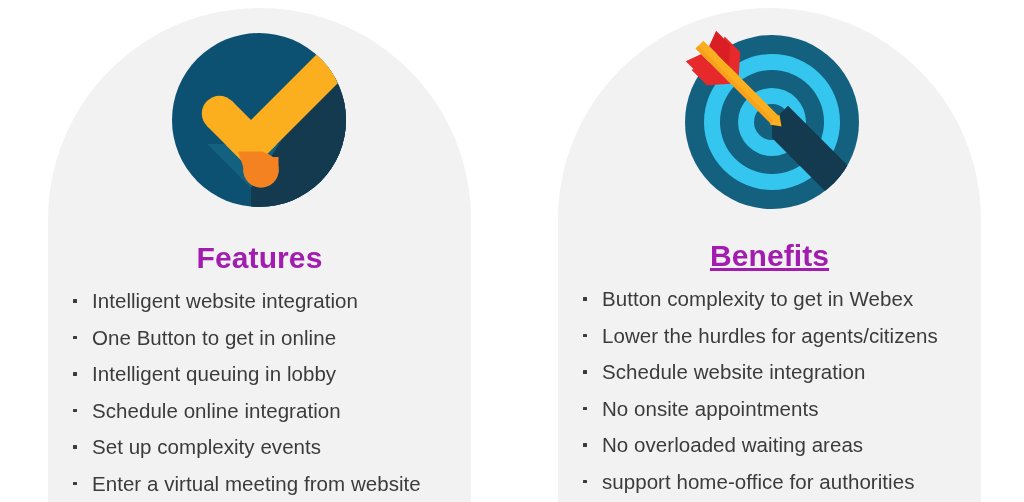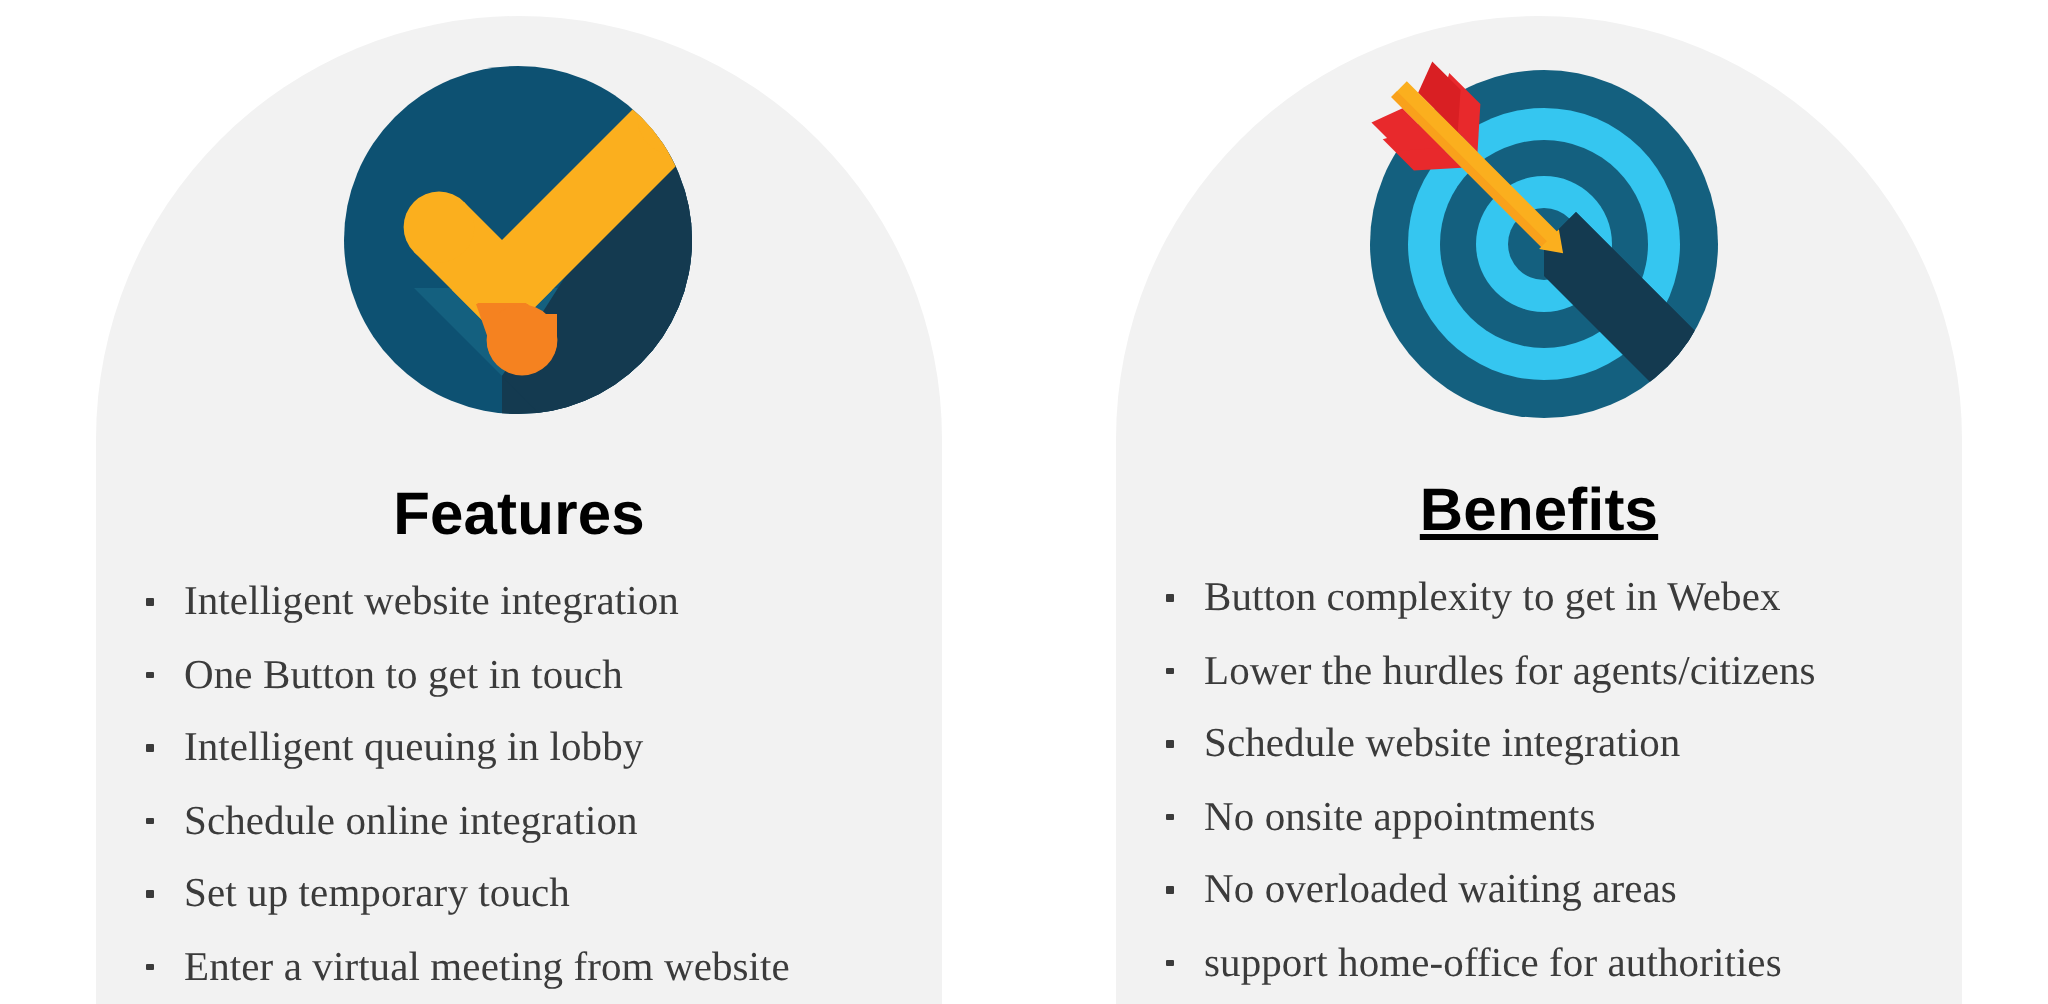--- a/index.html
+++ b/index.html
@@ -54,21 +54,21 @@
   .icon-wrap svg { display: block; width: 200px; height: 200px; }
 
   
   .heading {
     position: absolute;
     width: 423px;
     text-align: center;
     font-size: 30px;
     font-weight: 600;
     letter-spacing: 0.1px;
-    color: #000000;
+    color: #a21caf;
     line-height: 1;
   }
   .heading.left  { left: 48px;  top: 243px; }
   .heading.right { left: 558px; top: 241px; text-decoration: underline; }
 
   
   .bullets {
     position: absolute;
     margin: 0;
     padding: 0;
@@ -79,21 +79,20 @@
 
   .bullets li {
     position: relative;
     height: 36.6px;
     line-height: 30px;
     padding-left: 24px;
     font-size: 20.5px;
     color: #3b3b3b;
     white-space: nowrap;
     letter-spacing: 0.05px;
-    font-family: Liberation Serif, serif;
   }
   .bullets li .dot {
     position: absolute;
     left: 5px;
     top: 13px;
     width: 3.5px;
     height: 3.5px;
     background: #3b3b3b;
     border-radius: 0.5px;
   }
@@ -138,33 +137,33 @@
 
   <div class="heading left">Features</div>
 
   <ul class="bullets left">
     <li>
       <span class="dot"></span>
       <span>Intelligent website integration</span>
     </li>
     <li>
       <span class="dot"></span>
-      <span>One Button to get in touch</span>
+      <span>One Button to get in online</span>
     </li>
     <li>
       <span class="dot"></span>
       <span>Intelligent queuing in lobby</span>
     </li>
     <li>
       <span class="dot"></span>
       <span>Schedule online integration</span>
     </li>
     <li>
       <span class="dot"></span>
-      <span>Set up temporary touch</span>
+      <span>Set up complexity events</span>
     </li>
     <li>
       <span class="dot"></span>
       <span>Enter a virtual meeting from website</span>
     </li>
   </ul>
 
   <div class="card right"></div>
 
   <div class="icon-wrap target">

